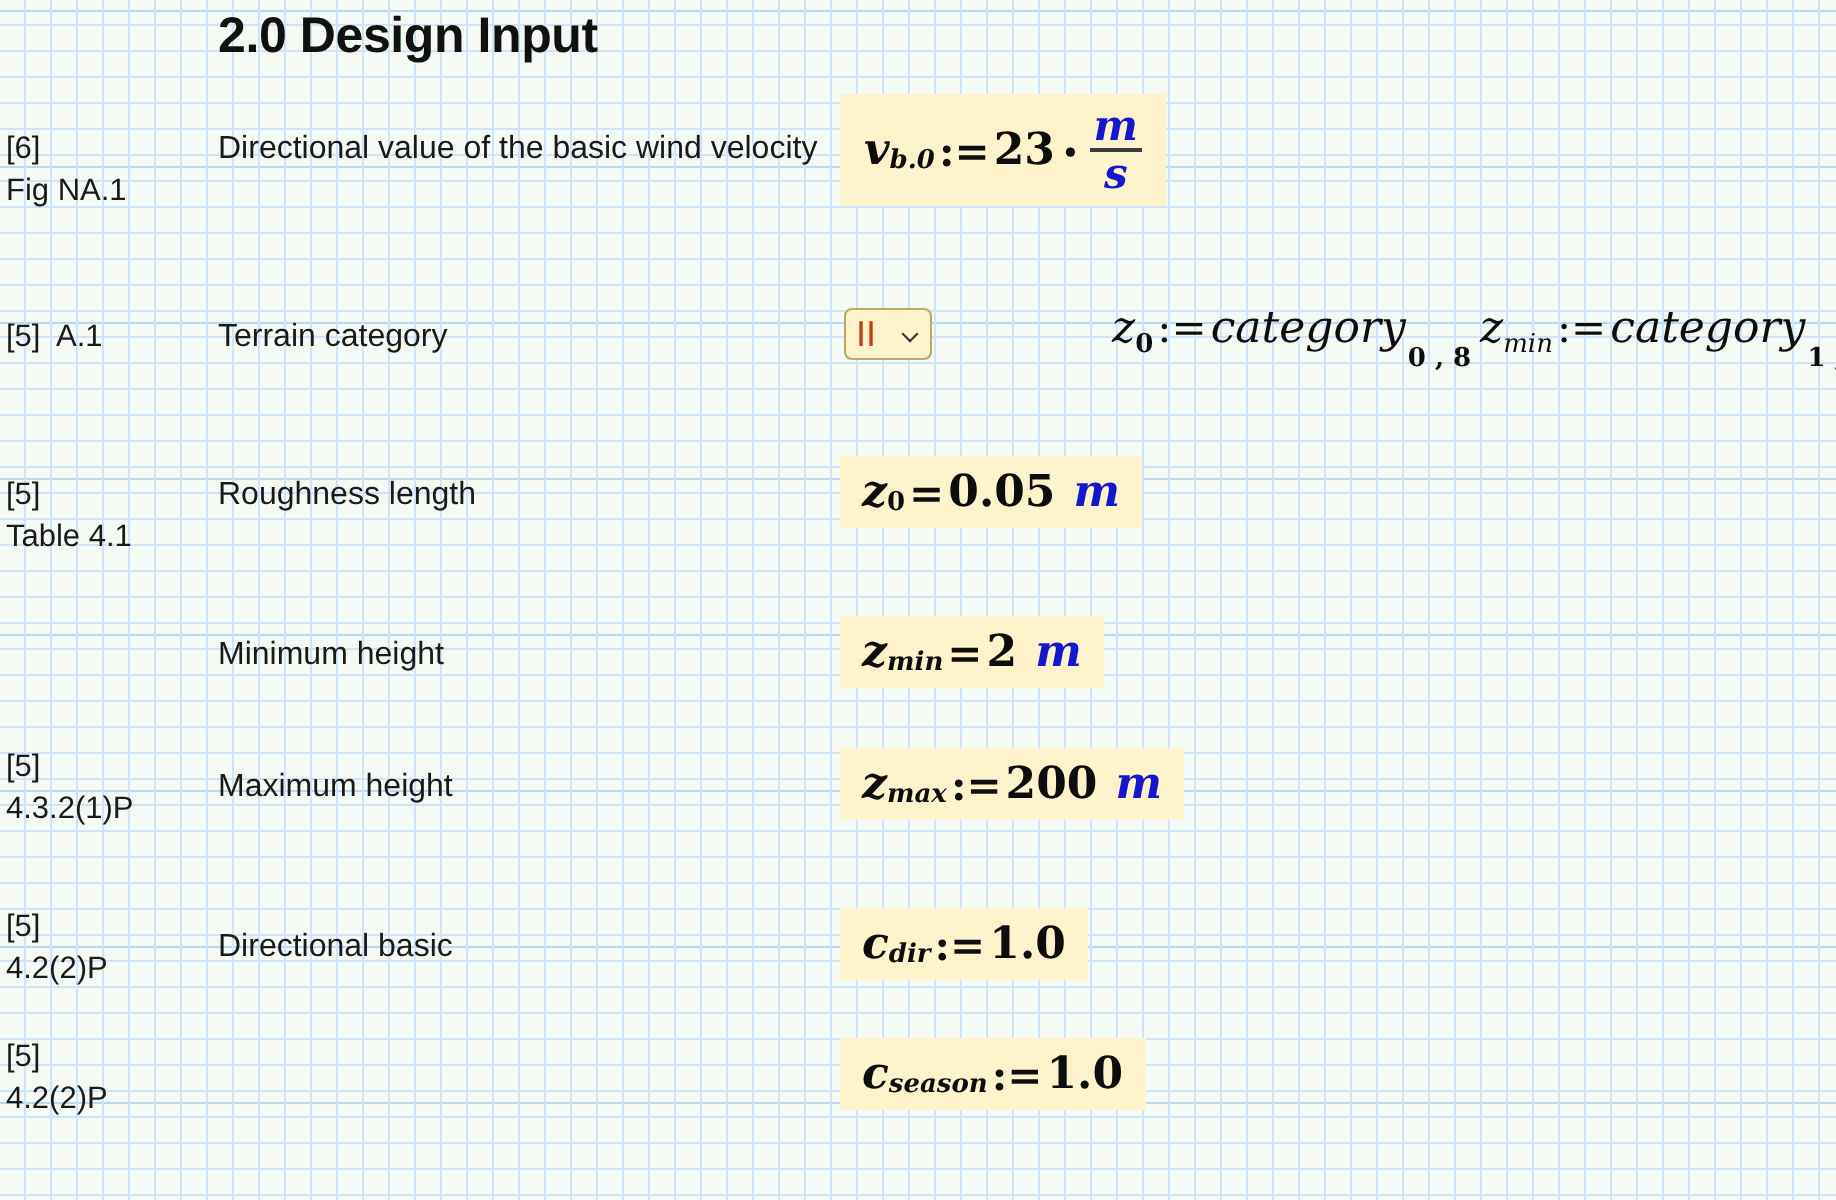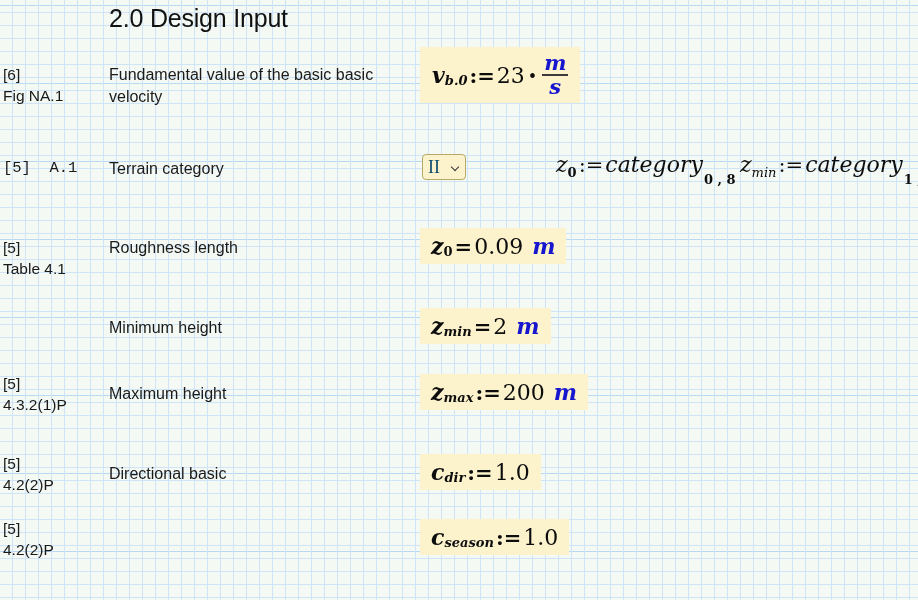--- a/index.html
+++ b/index.html
@@ -38,21 +38,21 @@
   }
 
   
   .abs { position: absolute; }
 
   
   #title {
     left: 109px;
     top: 4px;
     font-size: 25px;
-    font-weight: normal;
+    font-weight: bold;
     color: #111111;
     letter-spacing: -0.2px;
     white-space: nowrap;
   }
 
   
   .ref {
     left: 3px;
     font-size: 15.5px;
     color: #1a1a1a;
@@ -111,21 +111,21 @@
     top: 5px;
   }
   .mop {
     font-size: 21px;
     font-weight: bold;
     padding: 0 2px;
     font-style: normal;
   }
   .mnum {
     font-size: 22px;
-    font-weight: normal;
+    font-weight: bold;
     font-style: normal;
   }
   .munit {
     color: #1616cf;
     font-style: italic;
     font-weight: bold;
     font-size: 22px;
   }
 
   
@@ -167,23 +167,23 @@
     border: 1px solid #b6a96a;
     border-radius: 4px;
     box-sizing: border-box;
     display: flex;
     align-items: center;
     justify-content: space-between;
     padding: 0 4px 0 5px;
     cursor: pointer;
   }
   #terrain-dropdown .dd-value {
-    font-family: Liberation Serif, serif;
+    font-family: Liberation Sans, sans-serif;
     font-size: 18px;
-    color: #0c4a6e;
+    color: #c2410c;
     line-height: 1;
   }
   .chev {
     width: 9px;
     height: 9px;
     position: relative;
   }
   .chev::before {
     content: "";
     position: absolute;
@@ -198,37 +198,37 @@
 </style>
 </head>
 <body>
 
 <div id="sheet">
 
   <div class="abs" id="title">2.0 Design Input</div>
 
   <div class="abs ref" style="top:64px;">[6]
 Fig NA.1</div>
-  <div class="abs desc" style="top:64px;">Fundamental value of the basic basic velocity</div>
+  <div class="abs desc" style="top:64px;">Directional value of the basic wind velocity</div>
   <div class="abs" style="left:420px; top:47px;">
     <span class="math" style="padding:6px 10px 6px 12px;">
       <span class="mvar">v</span>
         <span class="msub">b.0</span>
       <span class="mop">:=</span>
       <span class="mnum">23</span>
       <span class="dot">•</span>
       <span class="frac">
         <span class="num">m</span>
         <span class="bar"></span>
         <span class="den">s</span>
       </span>
     </span>
   </div>
 
-  <div class="abs ref" style="top:158px;font-family:Liberation Mono, monospace;">[5]  A.1</div>
+  <div class="abs ref" style="top:158px;">[5]  A.1</div>
   <div class="abs desc" style="top:158px;">Terrain category</div>
 
   <div class="abs" id="terrain-dropdown">
     <span class="dd-value">II</span>
     <span class="chev"></span>
   </div>
 
   <div class="abs" style="left:556px; top:152px;">
     <span class="math-plain">
       <span class="mvar-lite">z</span>
@@ -250,21 +250,21 @@
   </div>
 
   <div class="abs ref" style="top:237px;">[5]
 Table 4.1</div>
   <div class="abs desc" style="top:237px;">Roughness length</div>
   <div class="abs" style="left:420px; top:228px;">
     <span class="math" style="padding:5px 11px;">
       <span class="mvar">z</span>
         <span class="msub-num">0</span>
       <span class="mop">=</span>
-      <span class="mnum">0.09</span>
+      <span class="mnum">0.05</span>
       <span class="munit" style="padding-left:9px;">m</span>
     </span>
   </div>
 
   <div class="abs ref" style="top:317px;"></div>
   <div class="abs desc" style="top:317px;">Minimum height</div>
   <div class="abs" style="left:420px; top:308px;">
     <span class="math" style="padding:5px 11px;">
       <span class="mvar">z</span>
         <span class="msub">min</span>

